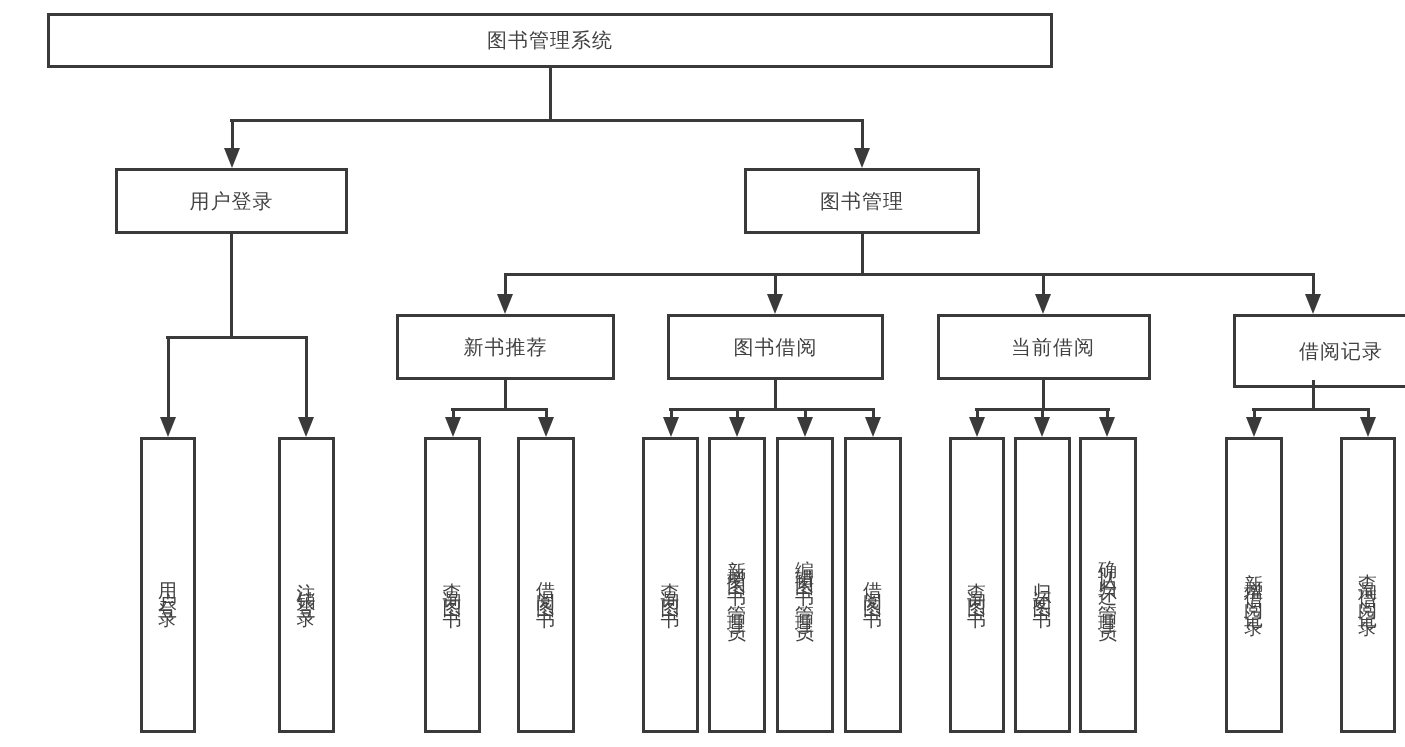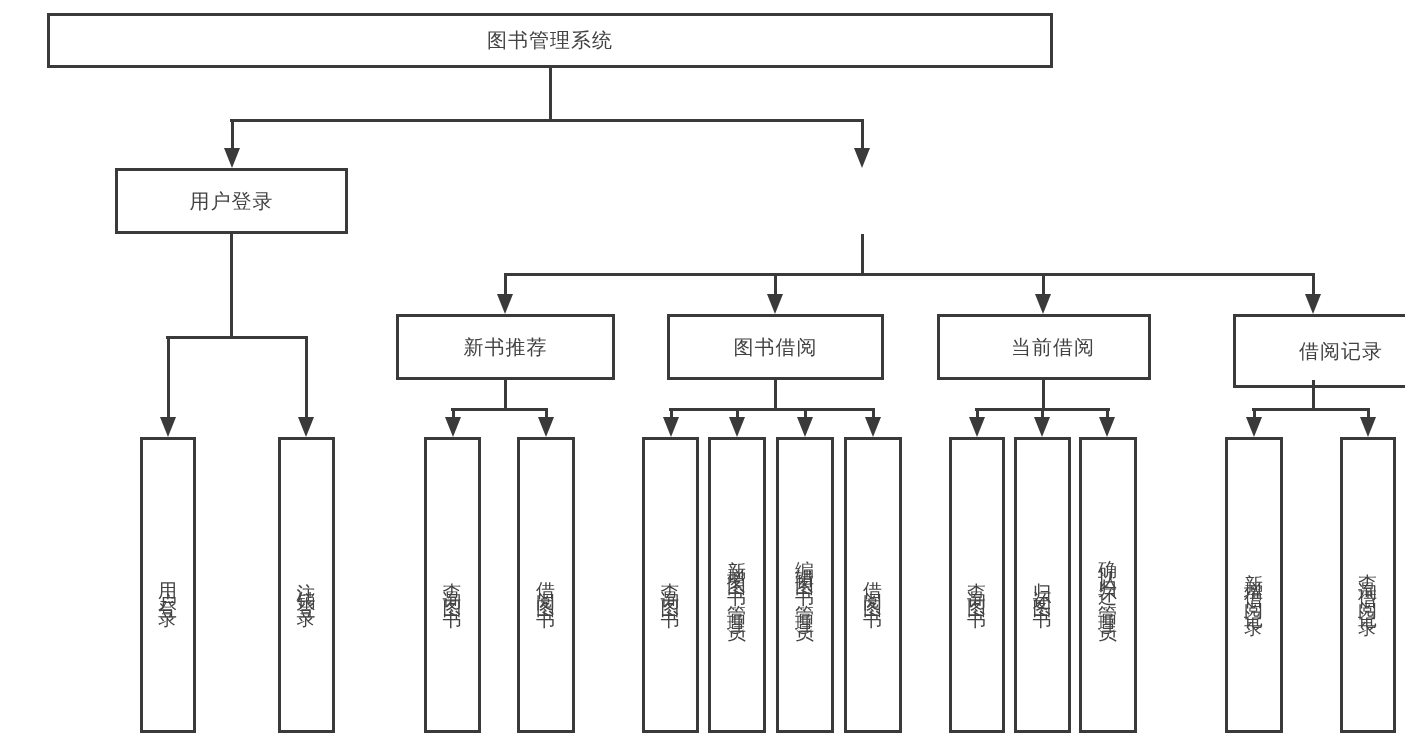--- a/index.html
+++ b/index.html
@@ -86,20 +86,23 @@
 
   <div class="vline" style="left:516px; top:68px; height:52px;"></div>
   <div class="hline" style="left:197px; top:119px; width:634px;"></div>
   <div class="vline" style="left:198px; top:119px; height:30px;"></div>
   <div class="arrow" style="left:191px; top:148px;"></div>
   <div class="vline" style="left:828px; top:119px; height:30px;"></div>
   <div class="arrow" style="left:821px; top:148px;"></div>
 
   <div class="node" style="left:82px; top:168px; width:233px; height:66px;">
     <span>用户登录</span>
+  </div>
+  <div class="node" style="left:711px; top:168px; width:236px; height:66px;">
+    <span>图书管理</span>
   </div>
 
   <div class="vline" style="left:197px; top:234px; height:105px;"></div>
   <div class="hline" style="left:133px; top:336px; width:142px;"></div>
   <div class="vline" style="left:134px; top:336px; height:82px;"></div>
   <div class="arrow" style="left:127px; top:417px;"></div>
   <div class="vline" style="left:272px; top:336px; height:82px;"></div>
   <div class="arrow" style="left:265px; top:417px;"></div>
 
   <div class="vline" style="left:828px; top:234px; height:42px;"></div>

